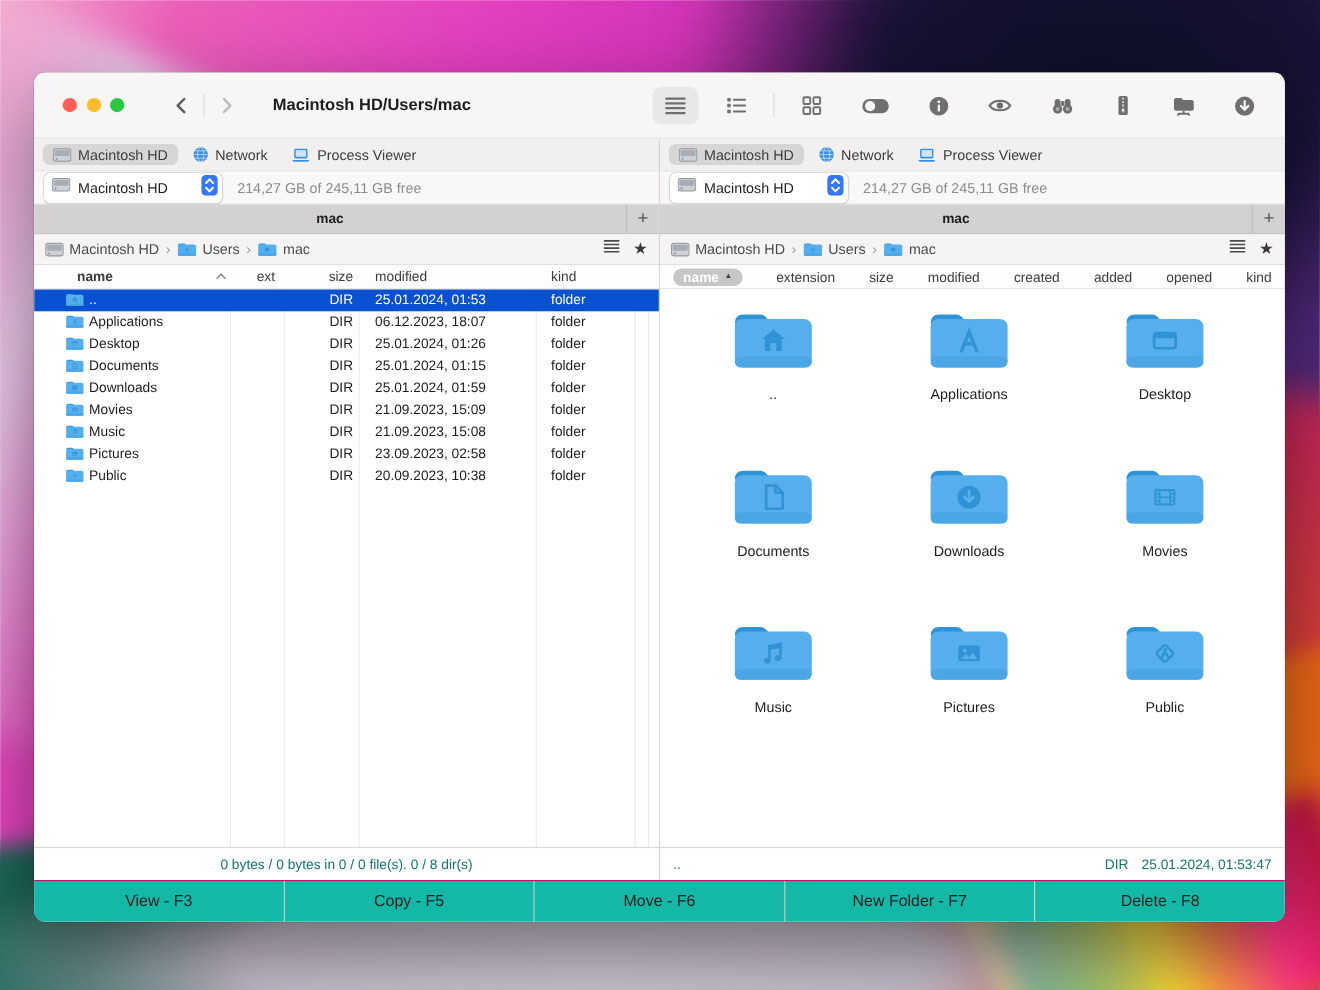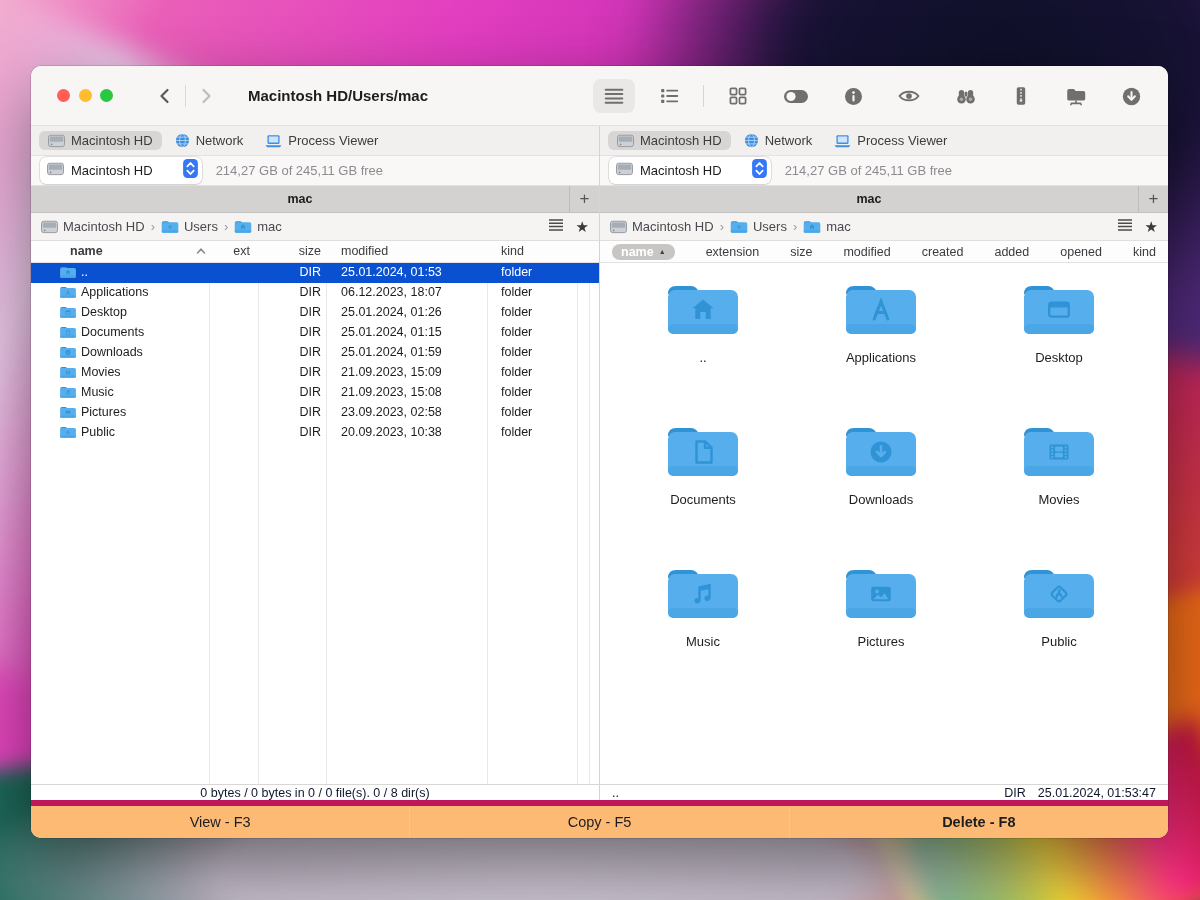--- a/index.html
+++ b/index.html
@@ -65,21 +65,21 @@
   .lheaders { height:22px; background:#fdfdfd; border-bottom:1px solid #e4e3e2; position:relative; font-size:12.5px; color:#3c3c40; flex:none; }
   .lheaders span { position:absolute; top:3px; cursor:pointer; }
   .lc-name{left:39px; font-weight:700;} .lc-caret{left:165px; top:4px;} .lc-ext{left:170px; width:49px; text-align:right;}
   .lc-size{left:228px; width:62px; text-align:right;} .lc-mod{left:310px;} .lc-kind{left:470px;}
   .listarea { flex:1; position:relative; background:#fff; overflow:hidden; }
   .vline { position:absolute; top:0; bottom:0; width:1px; background:#e9e8e7; }
   .lrow { position:relative; height:20px; font-size:12.5px; color:#1d1d1f; cursor:default; }
   .lrow span { position:absolute; top:2px; white-space:nowrap; }
   .r-icon{left:28px; top:2.5px; display:flex;} .r-name{left:50px;} .r-size{left:228px; width:62px; text-align:right;} .r-mod{left:310px;text-align:center;} .r-kind{left:470px;}
   .lrow.sel { background:#0a51d2; color:#fff; }
-  .statusbar { height:16px; background:#fff; border-top:1px solid #d8d7d6; font-size:12.5px; color:#0f172a; display:flex; align-items:center; flex:none; }
+  .statusbar { height:30px; background:#fff; border-top:1px solid #d8d7d6; font-size:12.5px; color:#0f766e; display:flex; align-items:center; flex:none; }
   .statusbar.center { justify-content:center; }
   .statusbar.split { justify-content:space-between; padding:0 12px; }
   .st-right { display:flex; gap:12px; }
 
   
   .rheaders { height:22px; background:#fdfdfd; border-bottom:1px solid #e4e3e2; display:flex; align-items:center; justify-content:space-between; padding:0 12px; font-size:12.5px; color:#3c3c40; flex:none; }
   .rheaders .rh { cursor:pointer; }
   .rh-pill { background:#c7c6c5; border-radius:8px; color:#fff; font-weight:700; padding:1px 9px; display:flex; align-items:center; gap:5px; }
   .rh-pill .arrow { font-size:7px; color:#3f3f42; }
   .gridarea { flex:1; background:#fff; overflow:hidden; padding:14px 0 0 14px; display:grid; grid-template-columns:repeat(3,178px); grid-auto-rows:142px; }
@@ -87,23 +87,23 @@
   .gitem .glabel { font-size:13px; color:#1d1d1f; margin-top:7px; }
 
   
   .pathbar { height:34px; background:#ebeae9; border-top:1px solid #d6d5d4; display:flex; align-items:center; padding:0 14px; gap:10px; flex:none; }
   .pathlabel { font-size:14px; color:#1d1d1f; margin-left:316px; white-space:nowrap; }
   .pathinputwrap { flex:1; height:23px; background:#fff; border-radius:6px; box-shadow:0 0 0 0.5px rgba(0,0,0,.16); display:flex; align-items:center; padding-right:1px; }
   .pathinputwrap input { flex:1; border:none; outline:none; height:100%; background:transparent; font-size:13px; padding:0 8px; font-family:"Liberation Sans",sans-serif; }
   .pathdrop { width:31px; height:21px; border:none; border-radius:5px; background:#3e8bf4; color:#fff; cursor:pointer; display:flex; align-items:center; justify-content:center; }
 
   
-  .fkeys { height:38px; background:#fdba74; border-top:6px solid #be185d; display:flex; flex:none; }
+  .fkeys { height:38px; background:#14b8a6; border-top:1px solid #be185d; display:flex; flex:none; }
   .fkey { flex:1; border:none; border-right:1px solid #cfcecd; background:transparent; font-size:14.5px; color:#1d1d1f; cursor:pointer; font-family:"Liberation Sans",sans-serif; }
-  .fkey:last-child { border-right:none;font-weight:bold; }
+  .fkey:last-child { border-right:none; }
 </style>
 </head>
 <body>
 
 <div id="wallpaper">
   <div class="wp-dark"></div>
     <div class="wp-lav"></div>
     <div class="wp-redright"></div>
   <div class="wp-teal"></div>
     <div class="wp-maroon"></div>
@@ -812,15 +812,17 @@
           <span>25.01.2024, 01:53:47</span>
         </span>
       </div>
     </section>
   </div>
 
 
   <div class="fkeys" id="fkeys">
       <button class="fkey">View - F3</button>
       <button class="fkey">Copy - F5</button>
+      <button class="fkey">Move - F6</button>
+      <button class="fkey">New Folder - F7</button>
       <button class="fkey">Delete - F8</button>
     </div>
 </div>
 
 </body></html>

